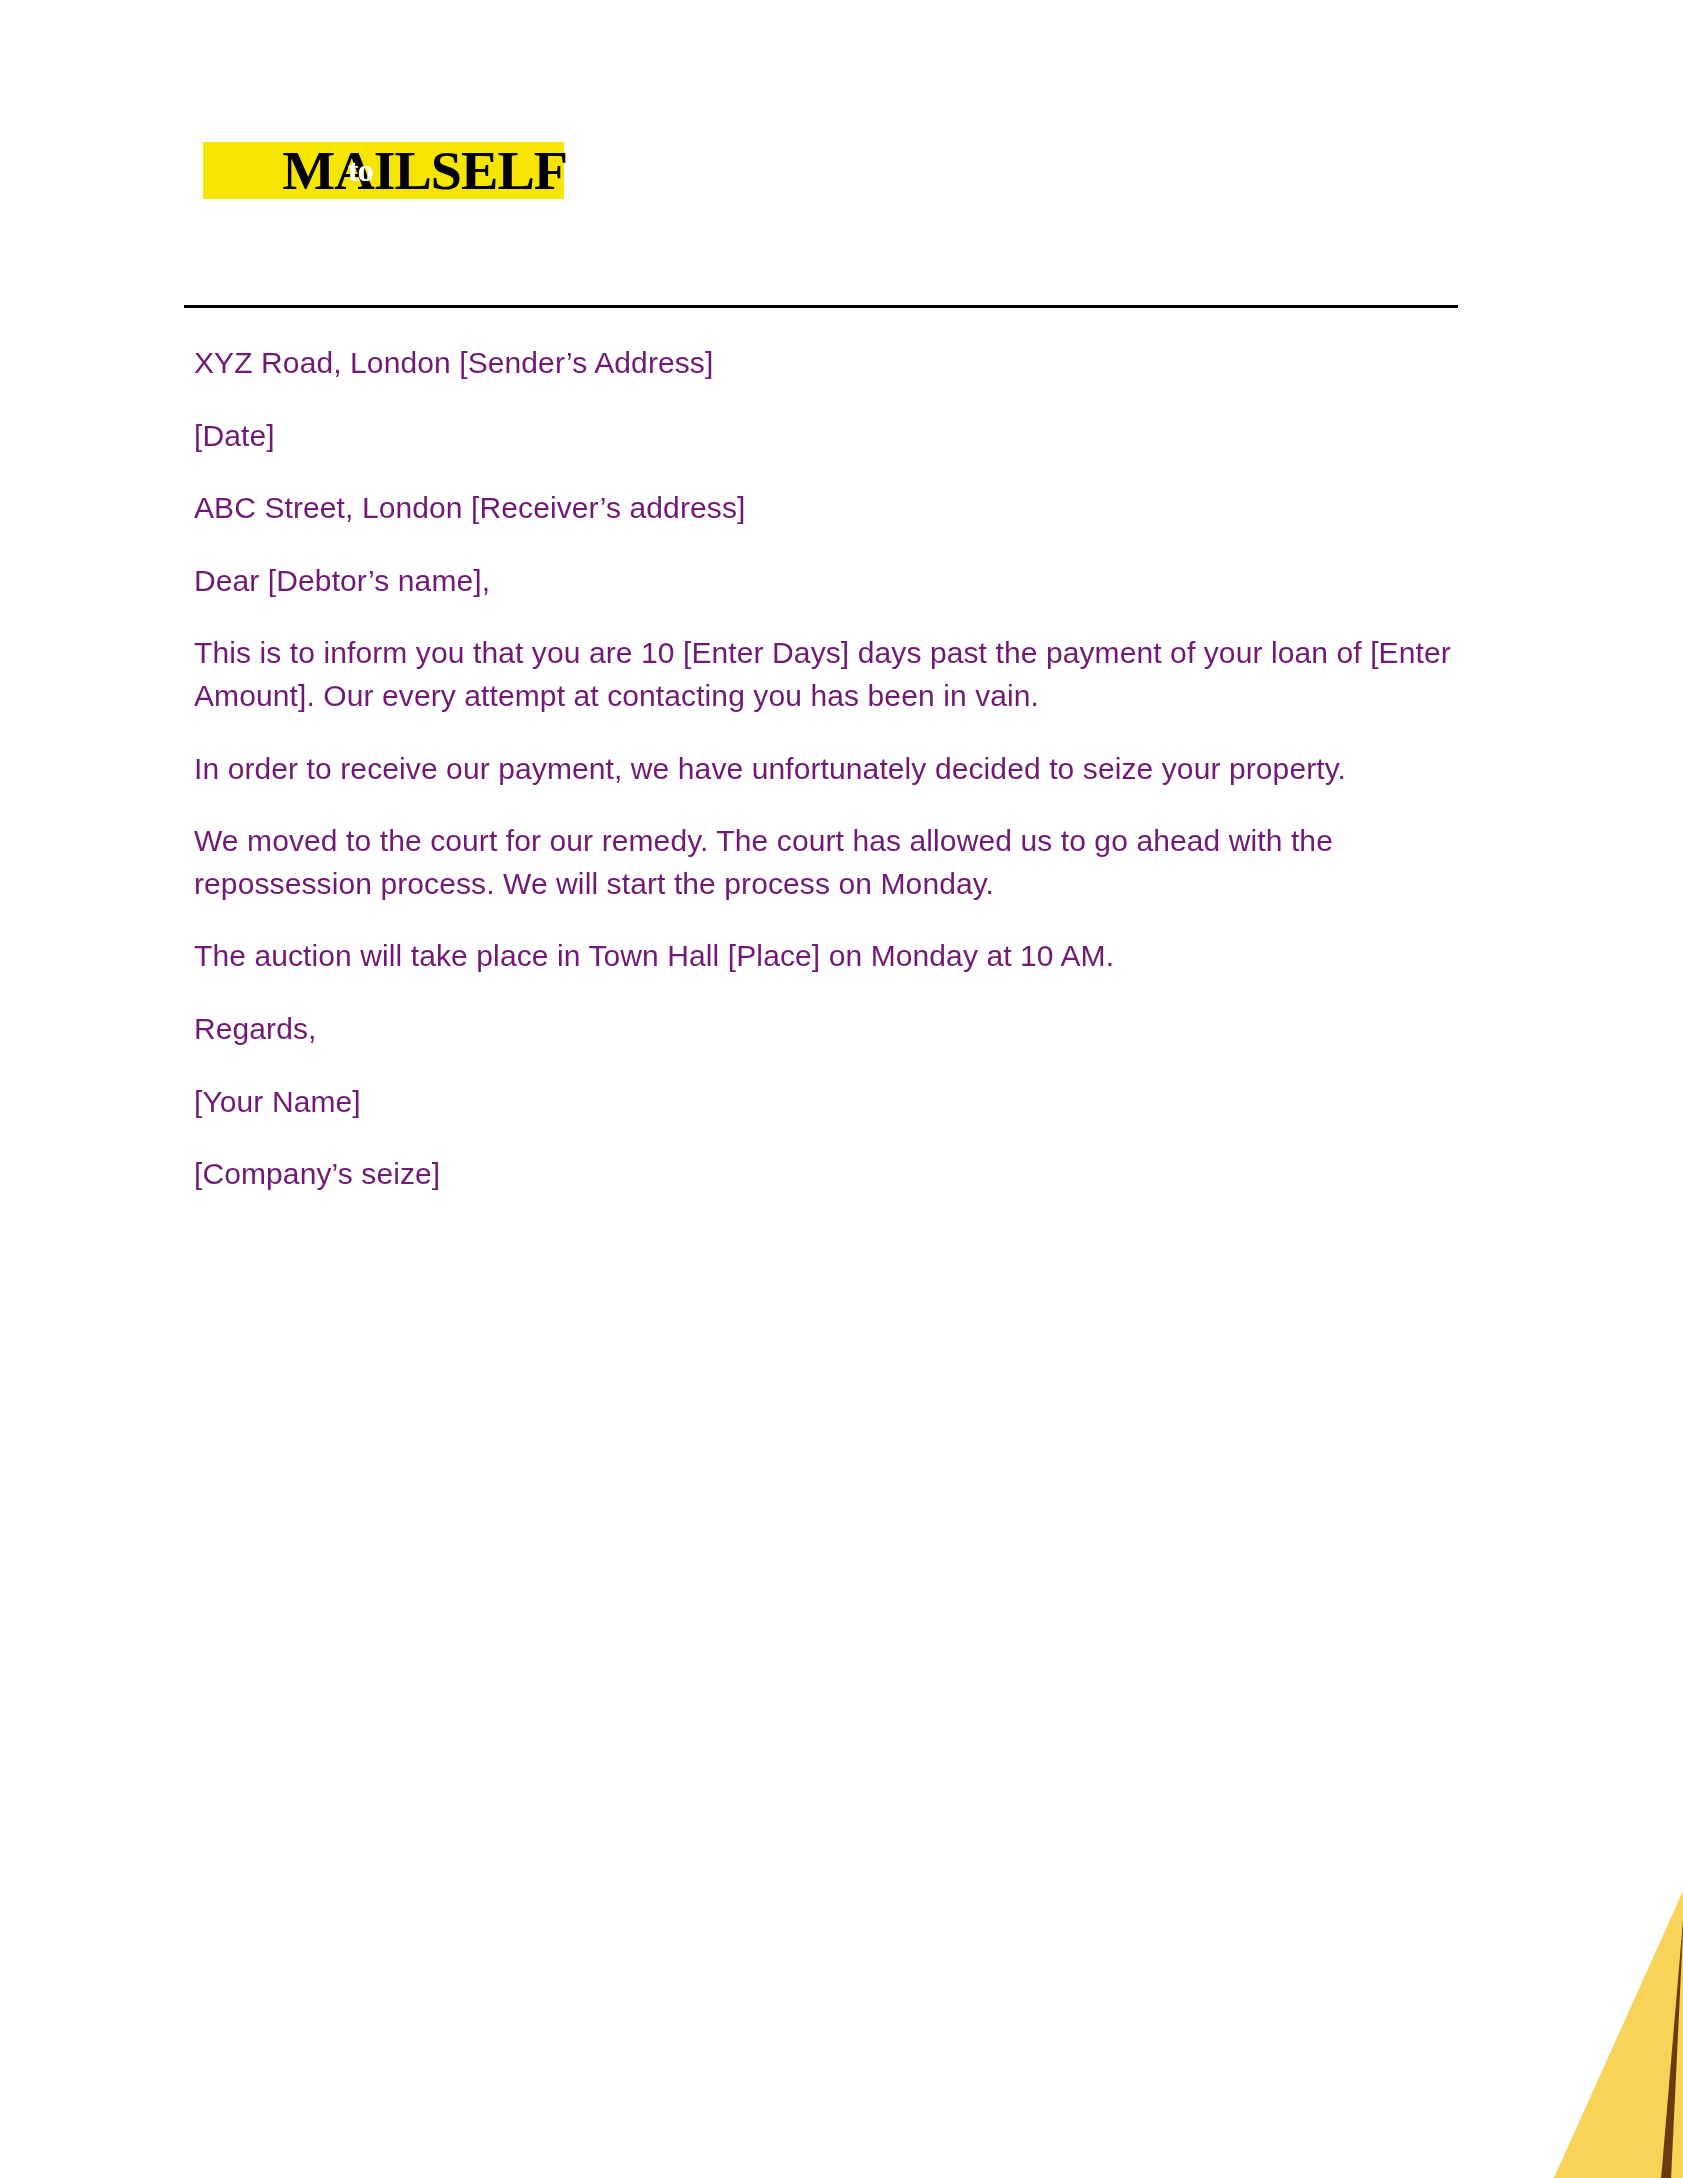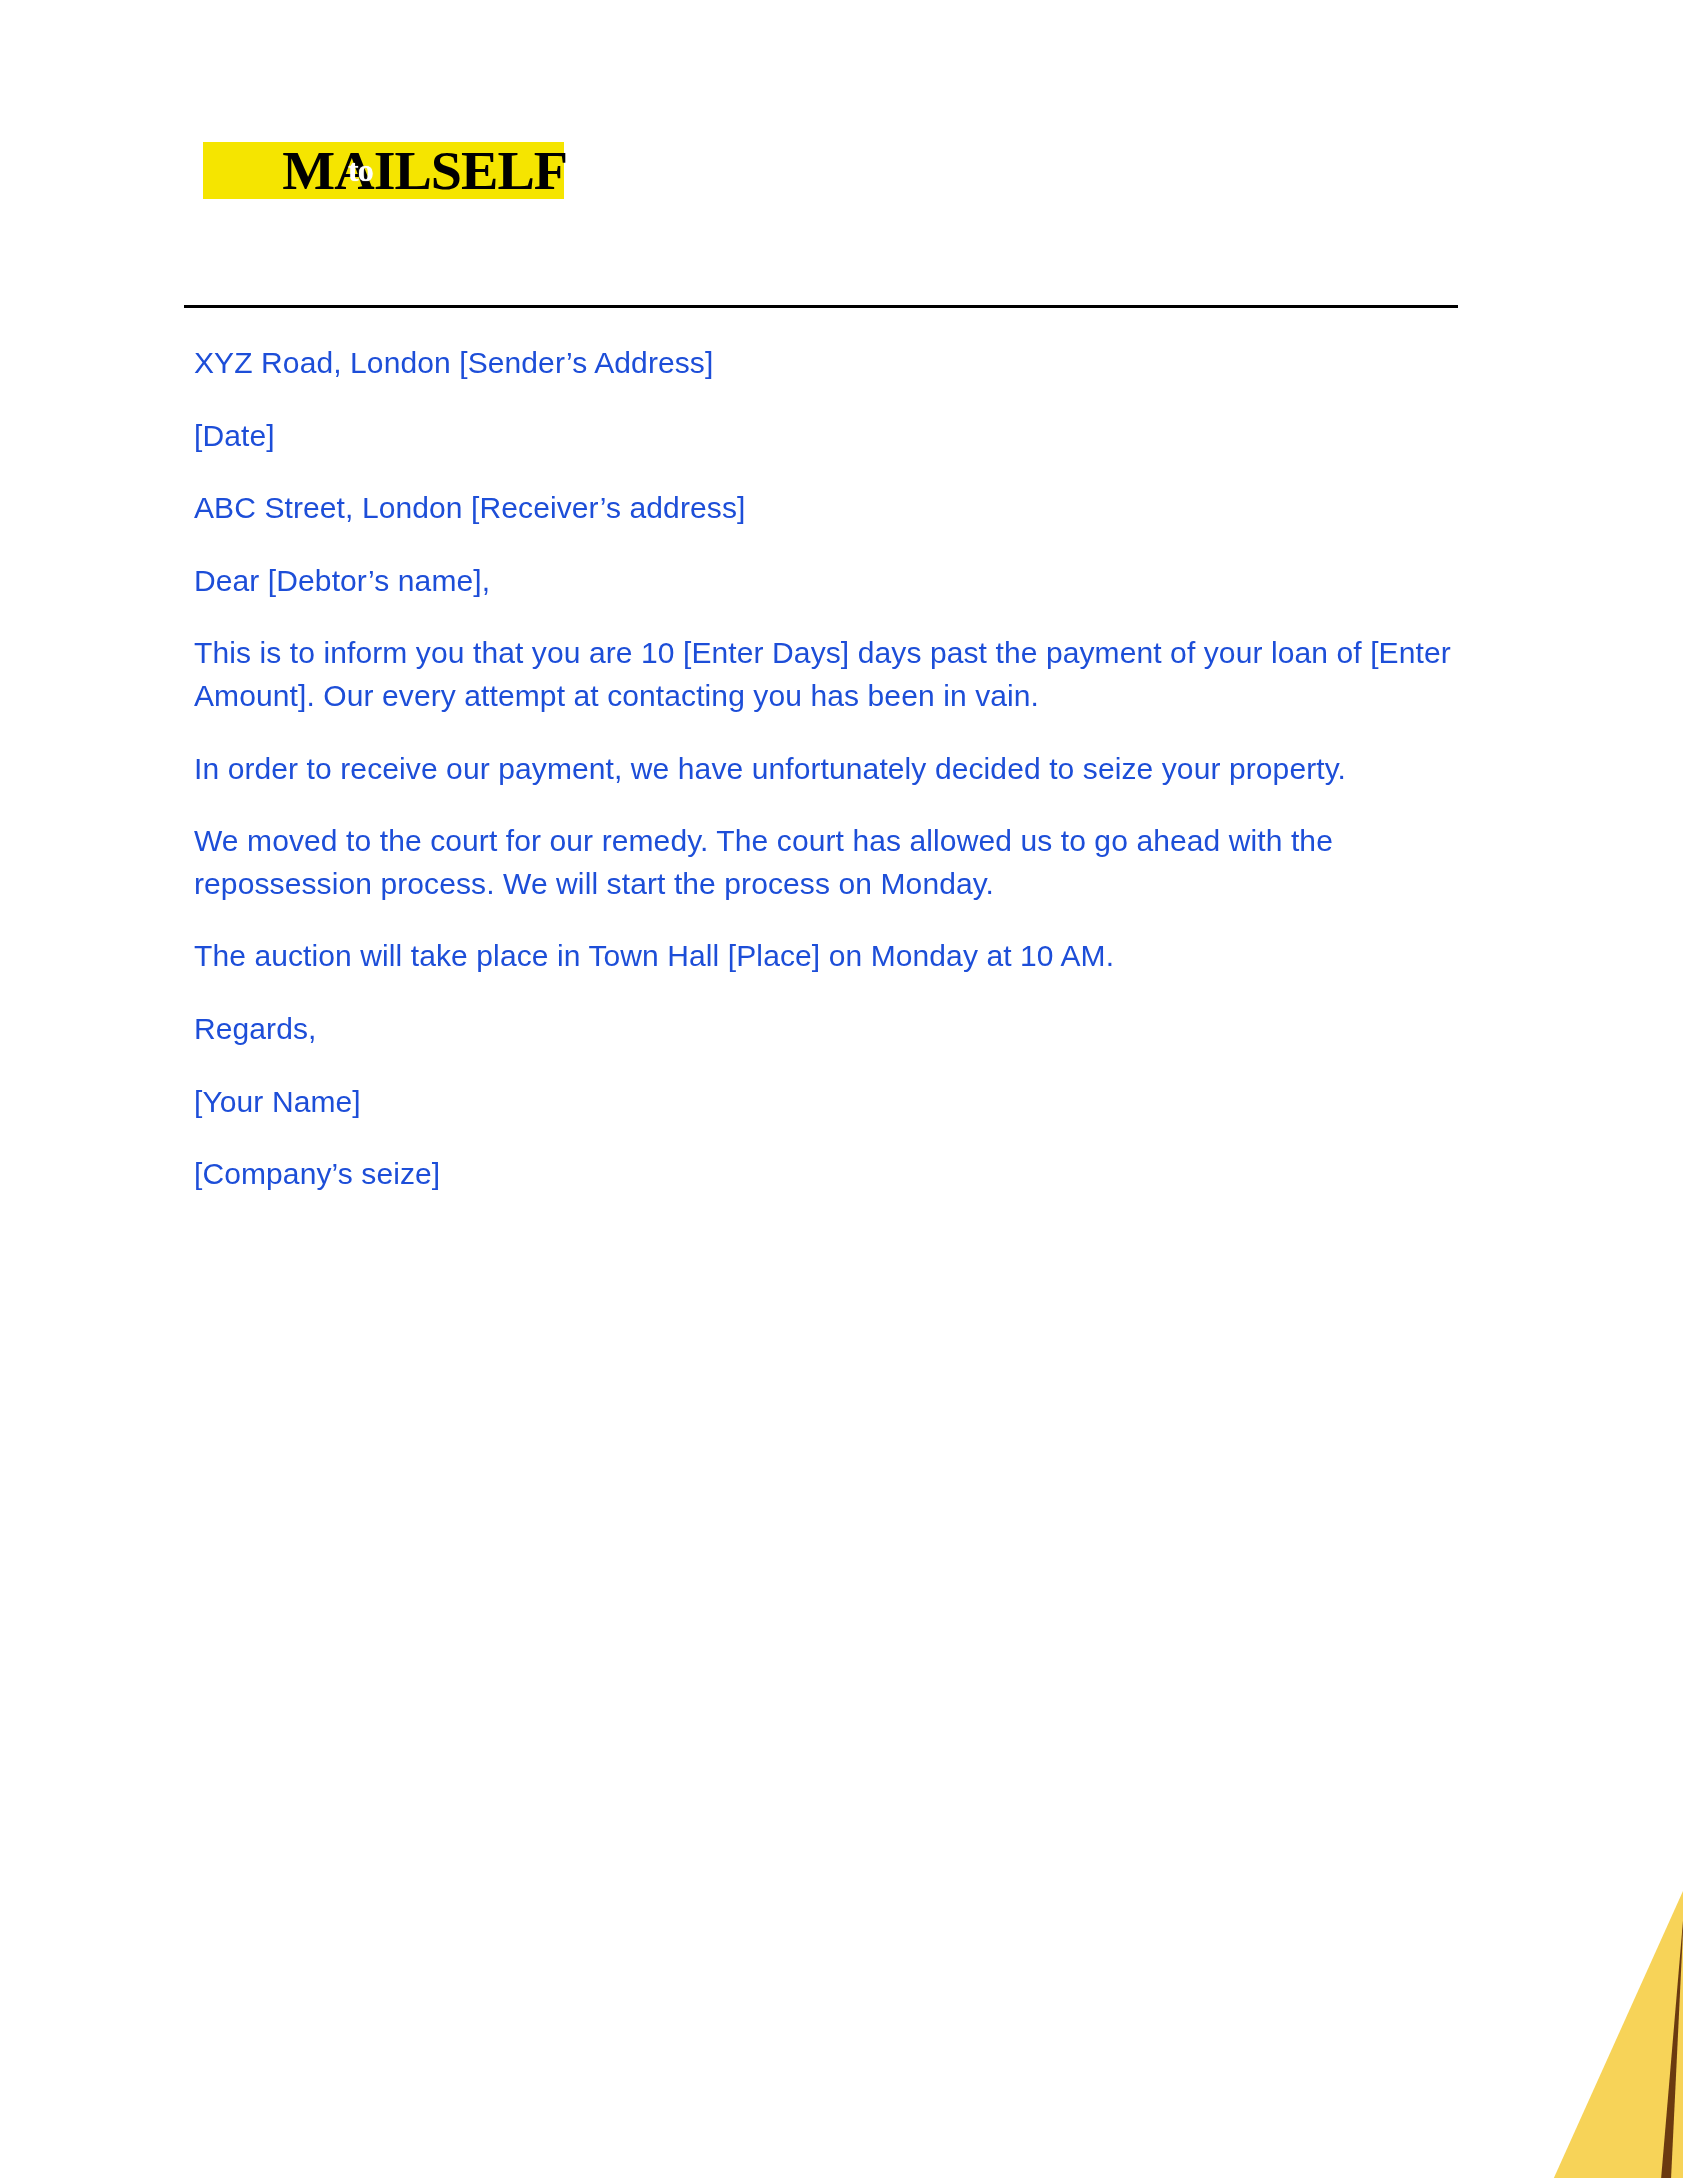--- a/index.html
+++ b/index.html
@@ -81,21 +81,21 @@
   
   .letter {
     position: absolute;
     left: 194px;
     top: 342px;
     width: 1277px;
   }
   .para {
     font-size: 30px;
     line-height: 1.42;
-    color: #1d4ed8;
+    color: #701a75;
     margin: 0 0 30px 0;
     letter-spacing: 0.1px;
   }
   .para:last-child { margin-bottom: 0; }
 
   
   .corner-deco {
     position: absolute;
     right: 0;
     bottom: 0;

